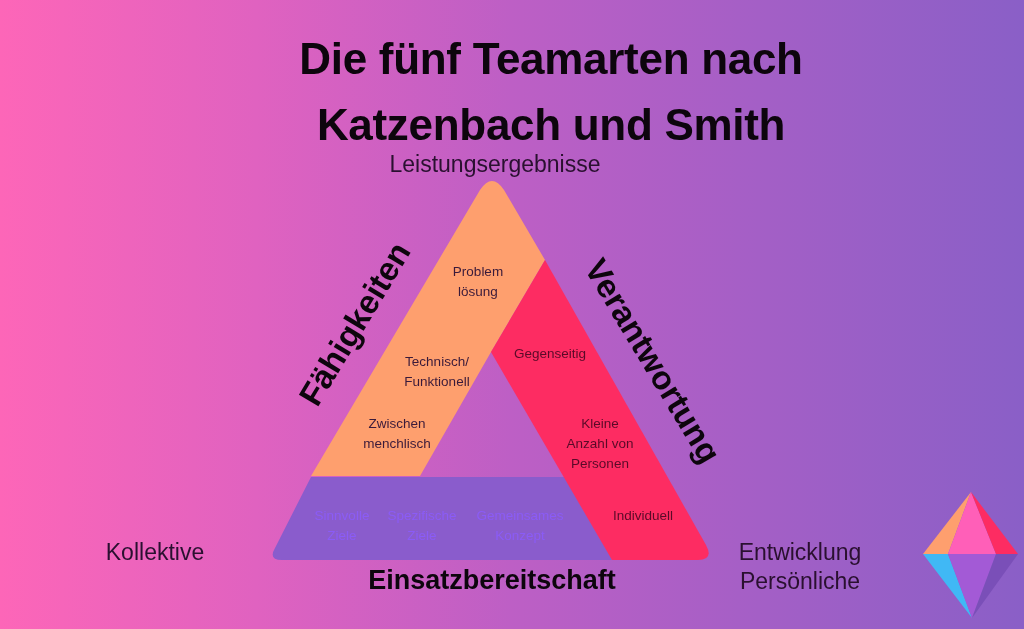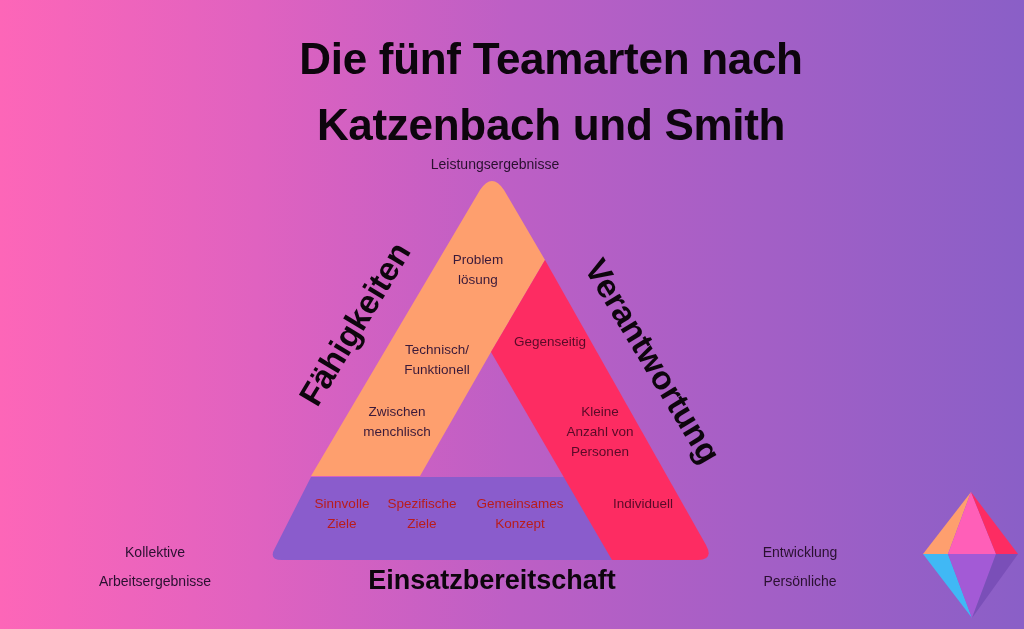--- a/index.html
+++ b/index.html
@@ -11,50 +11,49 @@
     }
     .title {
       position: absolute; left: 0; width: 1024px; text-align: center;
       font-weight: bold; font-size: 44px; color: #0d050d; letter-spacing: -0.3px;
       line-height: 1;
       padding-left: 39px;
     }
     .t1 { top: 37px; }
     .t2 { top: 103px; }
     .label {
-      position: absolute; text-align: center; font-size: 14px; color: #2a1030; line-height: 29px;
+      position: absolute; text-align: center; font-size: 23px; color: #2a1030; line-height: 29px;
     }
     .diagram { position: absolute; left: 0; top: 0; width: 1024px; height: 629px; }
     .cell {
       position: absolute; text-align: center; font-size: 13.5px; line-height: 20px; color: #3a1a3a;
-      transform: translateX(-50%); white-space: nowrap;
+      transform: translateX(-50%); white-space: nowrap; margin-top: 12px;
     }
     .cell.on-red { color: #5a0a28; }
-    .cell.on-purple { color: #b91c1c; }
+    .cell.on-purple { color: #8b5cf6; }
     .side {
       position: absolute; font-weight: bold; font-size: 33px; color: #0d050d; white-space: nowrap;
       transform-origin: center center;
     }
     .bottom-label {
       position: absolute; left: 270px; width: 444px; top: 565px; text-align: center;
       font-weight: bold; font-size: 27px; color: #0d050d;
     }
     .logo { position: absolute; left: 920px; top: 488px; }
   </style>
 </head>
 <body>
 
 <div class="title t1">Die fünf Teamarten nach</div>
 <div class="title t2">Katzenbach und Smith</div>
 
 <div class="label" style="left:380px; width:230px; top:150px;">Leistungsergebnisse</div>
 
 <div class="label" style="left:40px; width:230px; top:538px;">
   <div>Kollektive</div>
-  <div>Arbeitsergebnisse</div>
 </div>
 
 <div class="label" style="left:700px; width:200px; top:538px;">
   <div>Entwicklung</div>
   <div>Persönliche</div>
 </div>
 
 <svg class="diagram" width="1024" height="629" viewBox="0 0 1024 629">
 
   <path d="M 311 477 L 580 477 L 612 560 L 282 560 Q 268 560 275 548 Z" fill="#8a5ccc"></path>

